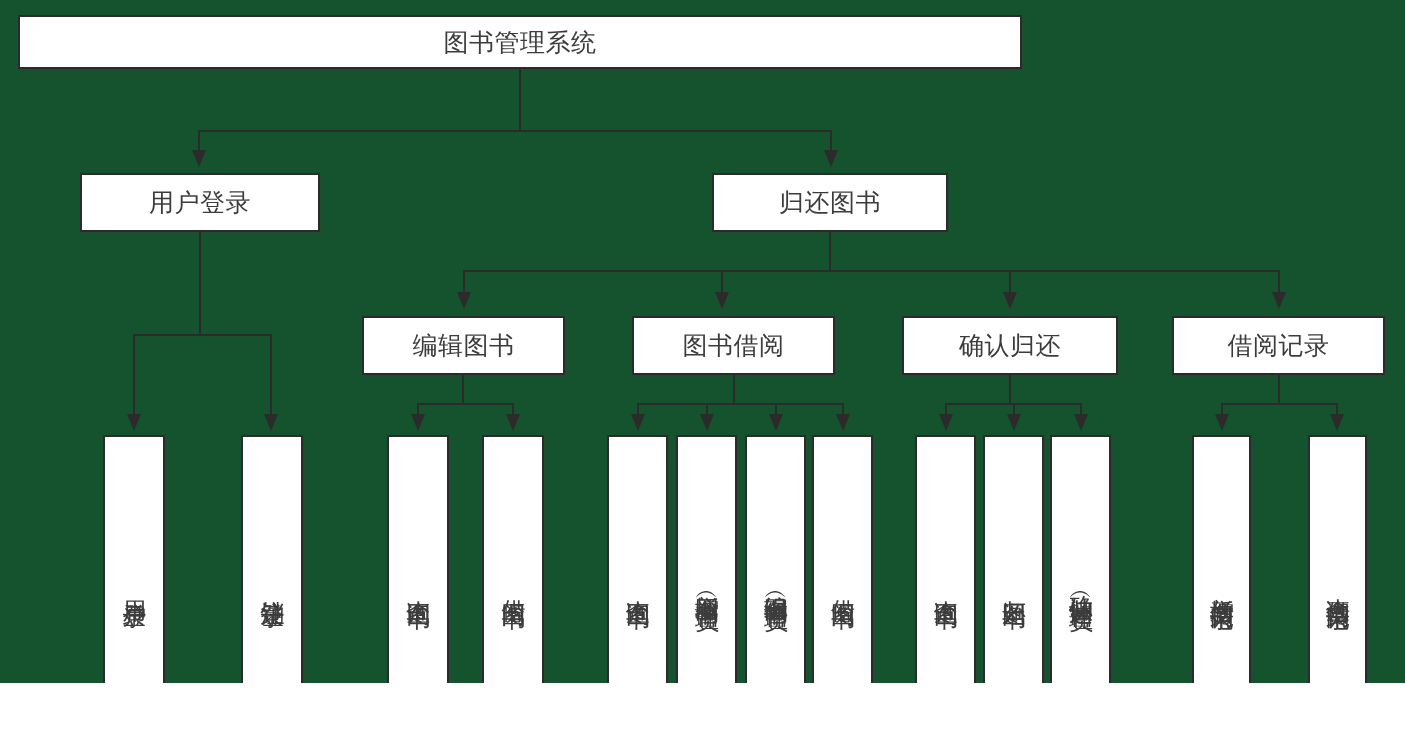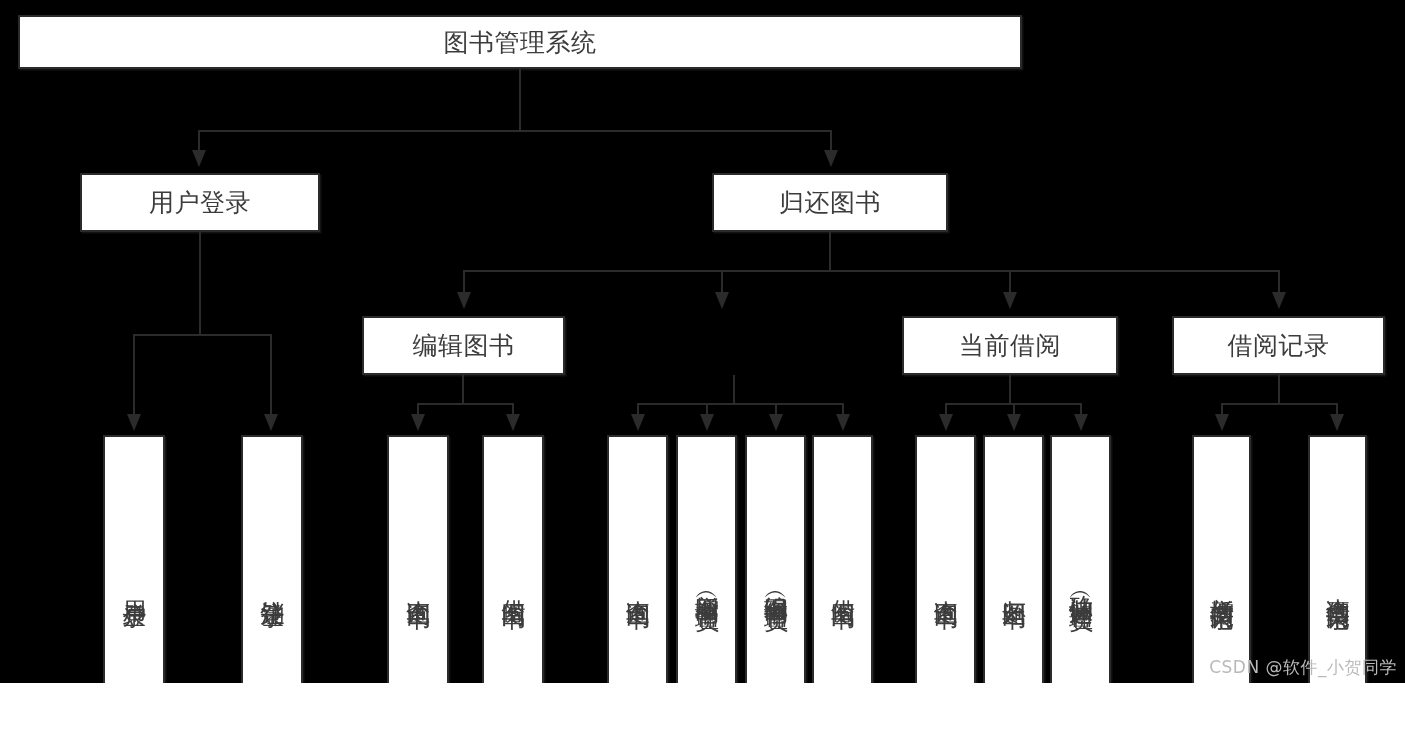--- a/index.html
+++ b/index.html
@@ -4,21 +4,21 @@
 <style>
   html,body{margin:0;padding:0;background:#ffffff;}
   body{
     font-family:"DejaVu Sans","Liberation Sans",sans-serif;
     -webkit-font-smoothing:antialiased;
   }
   #canvas{
     position:relative;
     width:1405px;
     height:683px;
-    background:#000000;
+    background:#14532d;
     overflow:hidden;
     text-decoration:underline;
   }
   
   .node{
     position:absolute;
     box-sizing:border-box;
     background:#ffffff;
     border:2px solid #2b2b2b;
     box-shadow:1.5px 1.5px 0 0 rgba(60,60,60,.30);
@@ -113,22 +113,25 @@
   <div class="ln v" style="left:721px;top:270px;width:2px;height:25px;"></div>
   <div class="arrow" style="left:715px;top:292px;"></div>
   <div class="ln v" style="left:1009px;top:270px;width:2px;height:25px;"></div>
   <div class="arrow" style="left:1003px;top:292px;"></div>
   <div class="ln v" style="left:1278px;top:270px;width:2px;height:25px;"></div>
   <div class="arrow" style="left:1272px;top:292px;"></div>
 
   <div class="node h" style="left:362px;top:316px;width:203px;height:59px;">
     <span class="lbl">编辑图书</span>
   </div>
+  <div class="node h" style="left:632px;top:316px;width:203px;height:59px;">
+    <span class="lbl">图书借阅</span>
+  </div>
   <div class="node h" style="left:902px;top:316px;width:216px;height:59px;">
-    <span class="lbl">当前借阅</span>
+    <span class="lbl">确认归还</span>
   </div>
   <div class="node h" style="left:1172px;top:316px;width:213px;height:59px;">
     <span class="lbl">借阅记录</span>
   </div>
 
   <div class="ln v" style="left:462px;top:375px;width:2px;height:29px;"></div>
   <div class="ln h" style="left:417px;top:403px;width:97px;height:2px;"></div>
   <div class="ln v" style="left:417px;top:403px;width:2px;height:14px;"></div>
   <div class="arrow" style="left:411px;top:414px;"></div>
   <div class="ln v" style="left:512px;top:403px;width:2px;height:14px;"></div>
@@ -198,15 +201,14 @@
     <span class="lbl">确认归还（管理员）</span>
   </div>
 
   <div class="node v" style="left:1192px;top:435px;width:59px;height:299px;">
     <span class="lbl">新增借阅记录</span>
   </div>
   <div class="node v" style="left:1308px;top:435px;width:59px;height:299px;">
     <span class="lbl">查询借阅记录</span>
   </div>
 
-  <div id="watermark">CSDN @软件_小贺同学</div>
 
 </div>
 
 </body></html>

